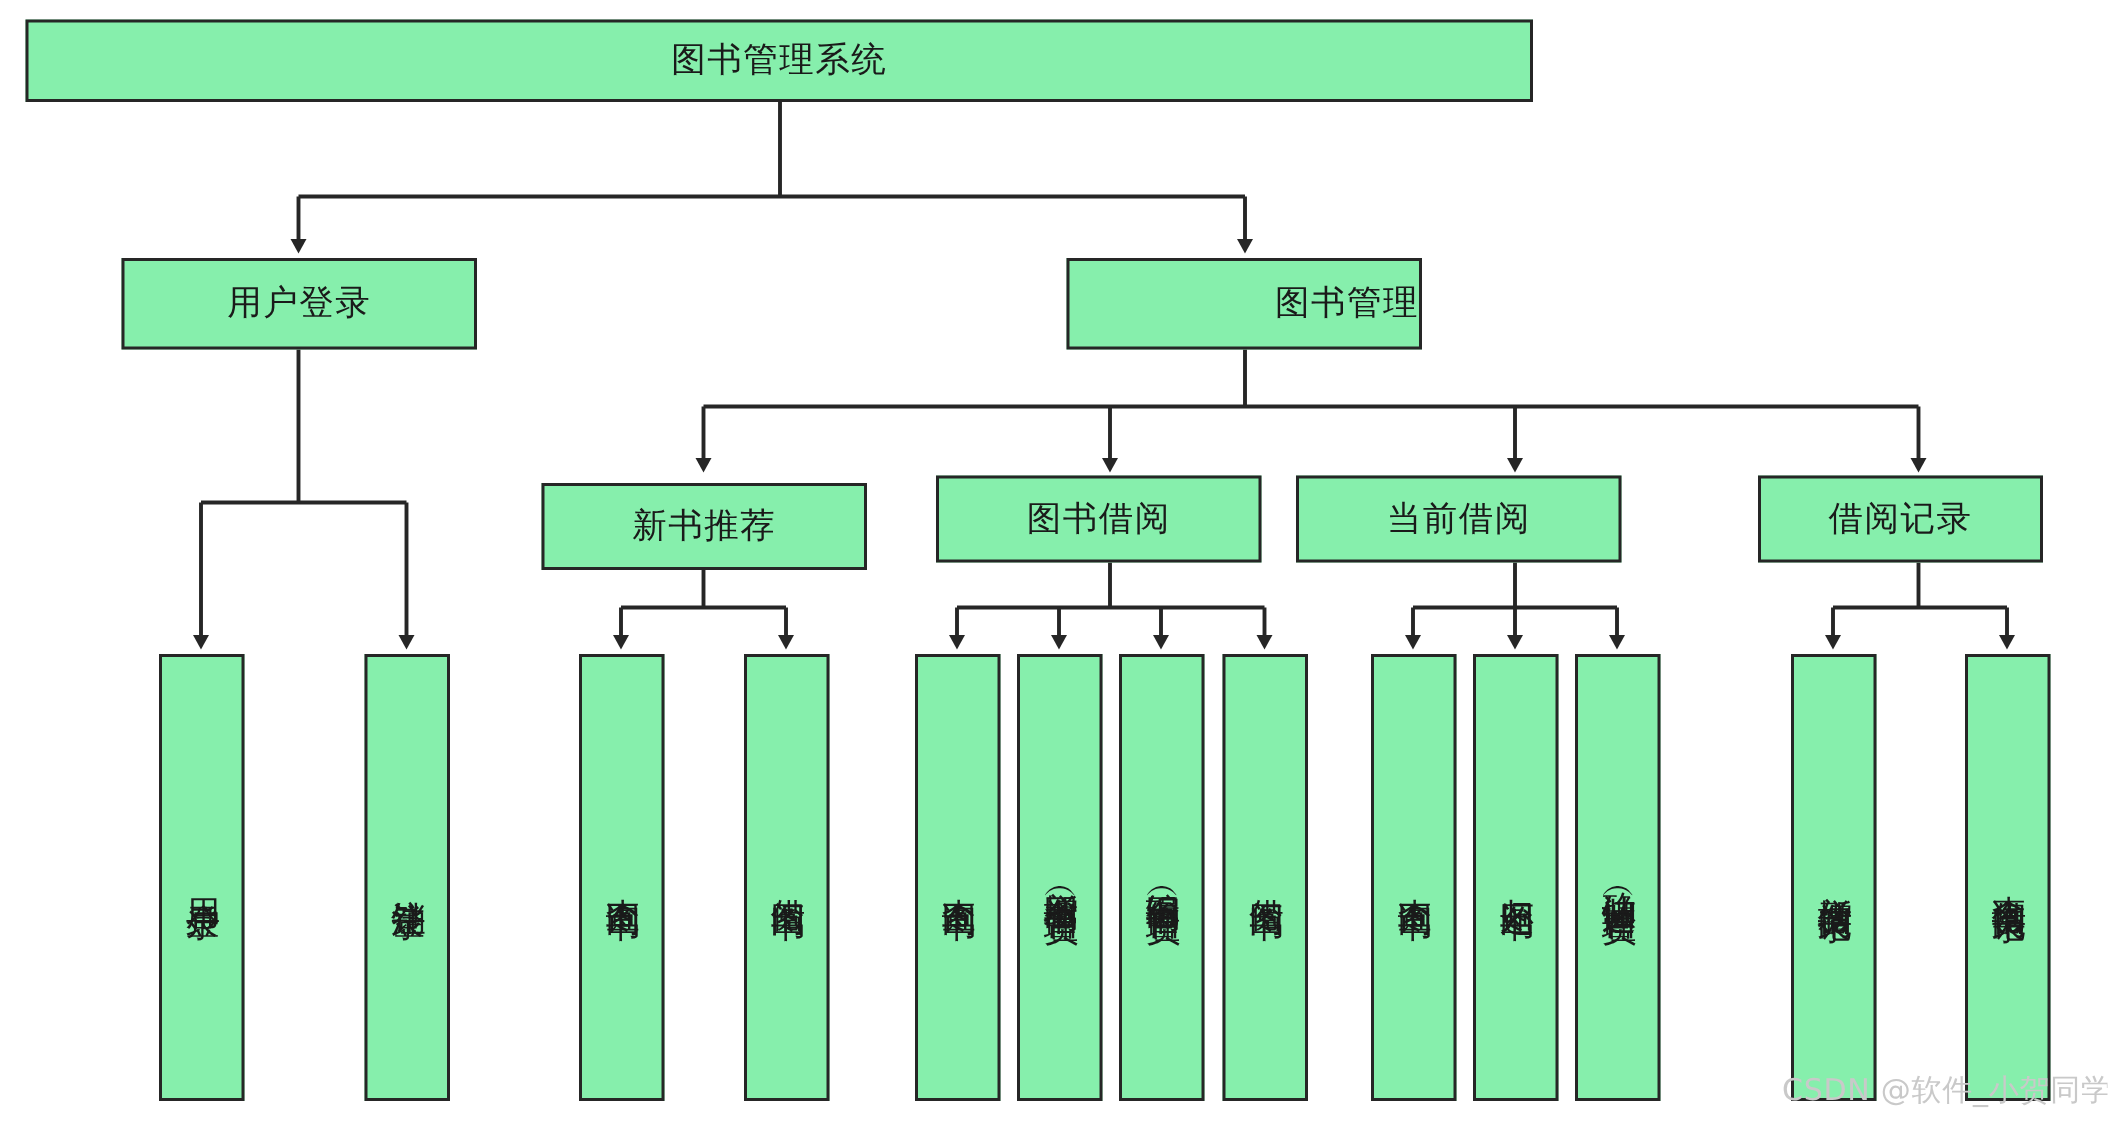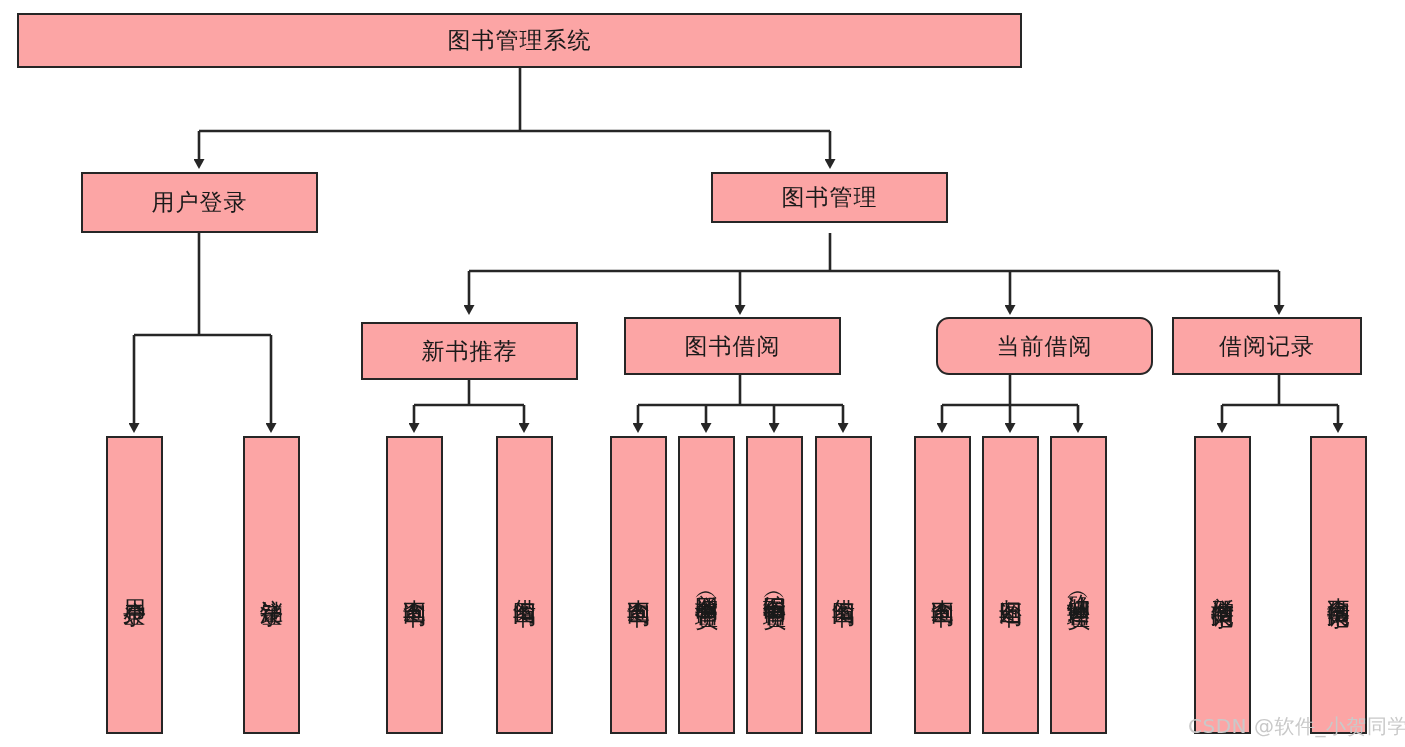--- a/index.html
+++ b/index.html
@@ -18,21 +18,21 @@
     position: absolute;
     left: 0;
     top: 0;
     width: 1405px;
     height: 747px;
   }
   .node {
     position: absolute;
     box-sizing: border-box;
     border: 2.5px solid #262626;
-    background: #fca5a5;
+    background: #86efac;
     display: flex;
     align-items: center;
     justify-content: center;
     color: #1a1a1a;
   }
   .node-h {
     font-size: 23px;
     letter-spacing: 1px;
     line-height: 1.15;
   }
@@ -126,31 +126,31 @@
     </g>
   </svg>
 
   <div class="node node-h" style="left:17px; top:13px; width:1005px; height:55px;">
     <span>图书管理系统</span>
   </div>
 
   <div class="node node-h" style="left:81px; top:172px; width:237px; height:61px;">
     <span>用户登录</span>
   </div>
-  <div class="node node-h" style="left:711px; top:172px; width:237px; height:51px;">
+  <div class="node node-h" style="left:711px; top:172px; width:237px; height:61px;justify-content:flex-end;">
     <span>图书管理</span>
   </div>
 
   <div class="node node-h" style="left:361px; top:322px; width:217px; height:58px;">
     <span>新书推荐</span>
   </div>
   <div class="node node-h" style="left:624px; top:317px; width:217px; height:58px;">
     <span>图书借阅</span>
   </div>
-  <div class="node node-h" style="left:936px; top:317px; width:217px; height:58px;border-radius:13px;">
+  <div class="node node-h" style="left:864px; top:317px; width:217px; height:58px;">
     <span>当前借阅</span>
   </div>
   <div class="node node-h" style="left:1172px; top:317px; width:190px; height:58px;">
     <span>借阅记录</span>
   </div>
 
   <div class="node node-v" style="left:106px; top:436px; width:57px; height:298px;">
     <span class="vtext">用户登录</span>
   </div>
   <div class="node node-v" style="left:243px; top:436px; width:57px; height:298px;">

